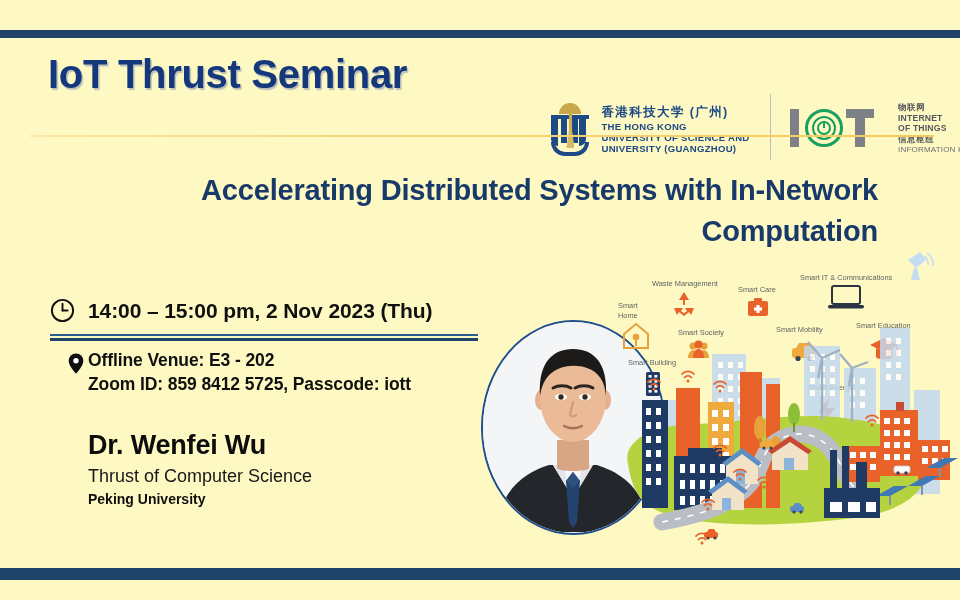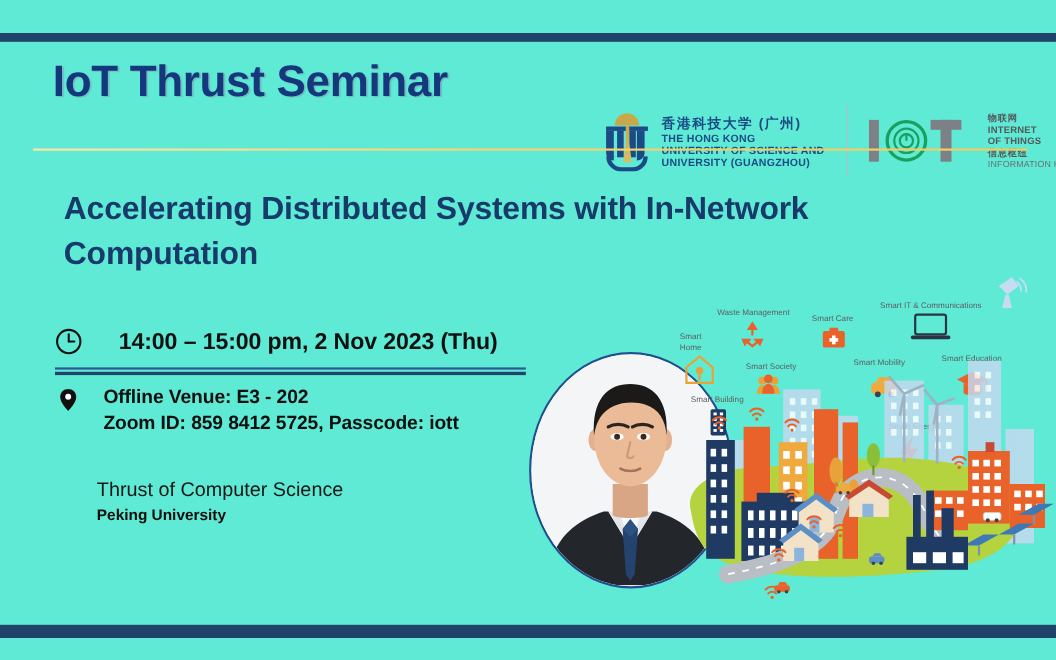--- a/index.html
+++ b/index.html
@@ -11,21 +11,21 @@
     height: 600px;
     background: #ffffff;
     font-family: "Liberation Sans", sans-serif;
     overflow: hidden;
     position: relative;
   }
 
   .poster {
     position: absolute;
     inset: 0;
-    background: #5eead4;
+    background: #fef9c3;
   }
 
   
   .rule-navy-top {
     position: absolute;
     left: 0;
     top: 30px;
     width: 960px;
     height: 8px;
     background: #1f4369;
@@ -291,20 +291,21 @@
   .talk-title {
     position: absolute;
     left: 58px;
     top: 170px;
     width: 820px;
     font-size: 29px;
     font-weight: bold;
     color: #183a6b;
     line-height: 1.42;
     letter-spacing: -0.2px;
+    text-align: right;
   }
 
   
   .time-row {
     position: absolute;
     left: 50px;
     top: 298px;
     display: flex;
     align-items: center;
     gap: 13px;
@@ -313,21 +314,20 @@
     width: 25px;
     height: 25px;
     flex: 0 0 auto;
   }
   .time-text {
     font-size: 21px;
     font-weight: bold;
     color: #101010;
     white-space: nowrap;
     letter-spacing: -0.1px;
-    margin-left: 20px;
   }
   .time-underline {
     position: absolute;
     left: 50px;
     top: 334px;
     width: 428px;
     height: 7px;
   }
   .time-underline .tl-thin {
     position: absolute;
@@ -338,25 +338,25 @@
   .time-underline .tl-thick {
     position: absolute;
     left: 0; top: 4px;
     width: 100%; height: 3px;
     background: #1f4369;
   }
 
   
   .venue-block {
     position: absolute;
-    left: 54px;
+    left: 68px;
     top: 350px;
     display: flex;
     align-items: flex-start;
-    gap: 24px;
+    gap: 4px;
   }
   .pin-icon {
     width: 16px;
     height: 21px;
     flex: 0 0 auto;
     margin-top: 3px;
   }
   .venue-lines {
     display: flex;
     flex-direction: column;
@@ -502,20 +502,21 @@
         <circle cx="8" cy="7.7" r="2.7" fill="#ffffff"></circle>
       </svg>
     </span>
     <div class="venue-lines">
       <div class="venue-line">Offline Venue: E3 - 202</div>
       <div class="venue-line">Zoom ID: 859 8412 5725, Passcode: iott</div>
     </div>
   </div>
 
   <div class="speaker">
+    <div class="speaker-name">Dr. Wenfei Wu</div>
     <div class="speaker-dept">Thrust of Computer Science</div>
     <div class="speaker-univ">Peking University</div>
   </div>
 
   <div class="portrait">
     <svg width="180" height="210" viewBox="0 0 180 210">
       <rect x="0" y="0" width="180" height="210" fill="#f4f5f7"></rect>
 
       <path d="M14 210 C16 166 44 150 66 143 L114 143 C136 150 164 166 166 210 Z" fill="#23262b"></path>
 

